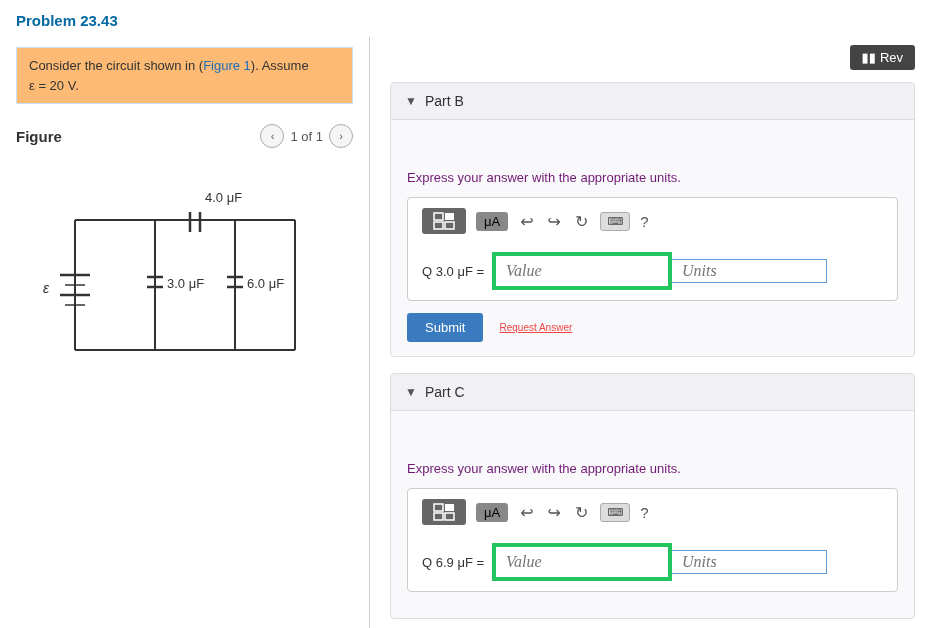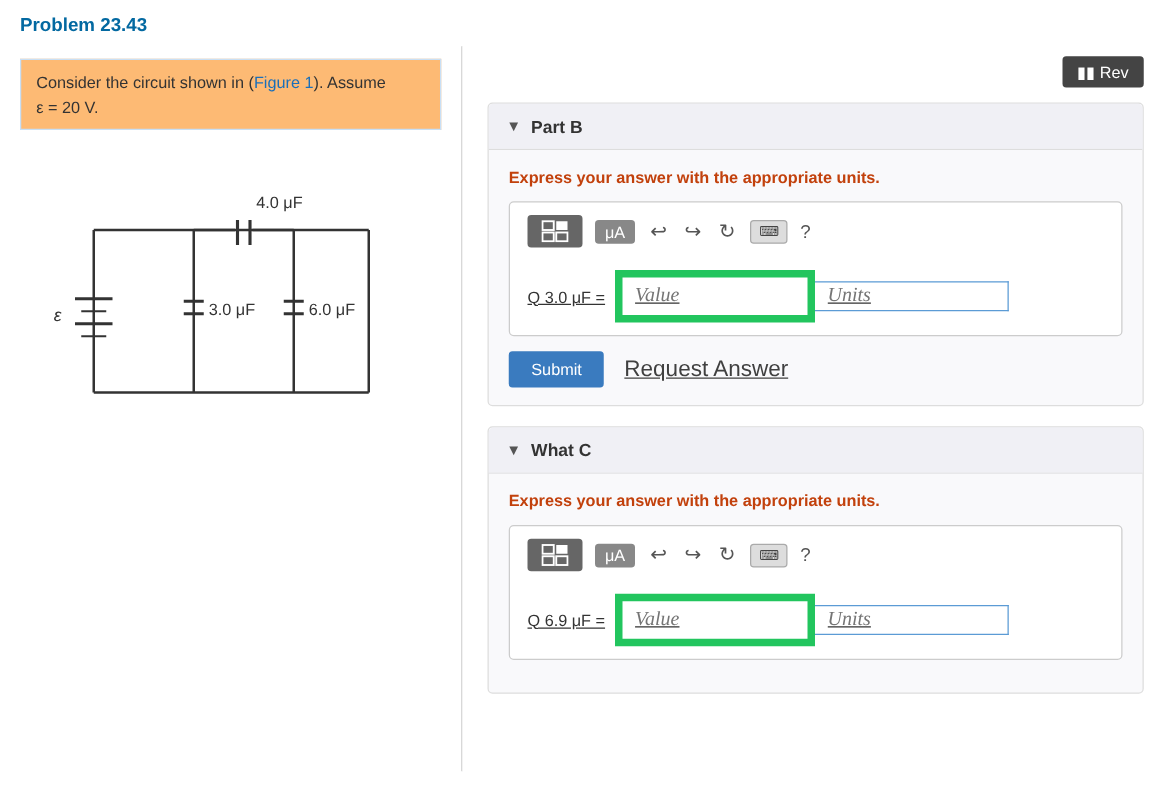--- a/index.html
+++ b/index.html
@@ -132,44 +132,45 @@
       align-items: center;
       gap: 8px;
       padding: 10px 14px;
       background: #f0f0f5;
       border-bottom: 1px solid #ddd;
       border-radius: 4px 4px 0 0;
       cursor: pointer;
     }
 
     .part-header-title {
-      font-weight: bold;
+      font-weight: normal;
       font-size: 14px;
     }
 
     .chevron {
       font-size: 12px;
       color: #555;
     }
 
     .part-body {
       padding: 14px 16px;
     }
 
     .part-question {
       font-size: 13.5px;
       margin-bottom: 6px;
       color: #333;
     }
 
     .part-instruction {
       font-size: 13px;
-      font-weight: bold;
+      font-weight: normal;
       margin-bottom: 12px;
-      color: #c2410c;
+      color: #701a75;
+      margin-top: 36px;
     }
 
     .answer-box {
       border: 1px solid #ccc;
       border-radius: 4px;
       background: #fff;
       padding: 10px 14px;
       margin-bottom: 12px;
     }
 
@@ -193,21 +194,21 @@
       font-size: 11px;
       cursor: pointer;
     }
 
     .tool-icon-box.double {
       width: 44px;
     }
 
     .tool-mu {
       background: #888;
-      color: #ffffff;
+      color: #000000;
       border-radius: 3px;
       padding: 2px 8px;
       font-size: 13px;
       cursor: pointer;
       display: flex;
       align-items: center;
     }
 
     .tool-btn {
       background: none;
@@ -231,37 +232,36 @@
     .tool-question {
       font-size: 15px;
       color: #555;
       cursor: pointer;
     }
 
     .input-row {
       display: flex;
       align-items: center;
       gap: 0;
-      text-decoration: underline;
     }
 
     .input-label {
       font-size: 13px;
       color: #333;
       margin-right: 8px;
       white-space: nowrap;
     }
 
     .value-input {
-      border: 6px solid #22c55e;
+      border: 4px solid #22c55e;
       padding: 6px 10px;
       font-size: 16px;
       font-style: italic;
       color: #aaa;
-      width: 160px;
+      width: 180px;
       outline: none;
       font-family: Georgia, serif;
     }
 
     .units-input {
       border: 1px solid #5b9bd5;
       border-left: none;
       padding: 2px 10px;
       font-size: 16px;
       font-style: italic;
@@ -282,23 +282,23 @@
       background: #3a7bbf;
       color: #fff;
       border: none;
       padding: 7px 18px;
       font-size: 13px;
       cursor: pointer;
       border-radius: 3px;
     }
 
     .request-answer-link {
-      color: #404040;
+      color: #ef4444;
       text-decoration: underline;
-      font-size: 18px;
+      font-size: 10px;
       cursor: pointer;
     }
 
     
     .circuit-svg {
       width: 300px;
       height: 220px;
     }
   </style>
 </head>
@@ -307,20 +307,28 @@
 <div class="page-title">Problem 23.43</div>
 
 <div class="main-layout">
 
   <div class="left-panel">
     <div class="problem-context">
       <span>Consider the circuit shown in (</span><a href="#">Figure 1</a><span>). Assume</span><br>
       <span>ε = 20 V.</span>
     </div>
 
+    <div class="figure-header">
+      <span class="figure-label">Figure</span>
+      <div class="nav-controls">
+        <button class="nav-btn">‹</button>
+        <span class="nav-page">1 of 1</span>
+        <button class="nav-btn">›</button>
+      </div>
+    </div>
 
     <div class="circuit-area">
       <svg class="circuit-svg" viewBox="0 0 300 220">
 
         <text x="170" y="22" font-size="13" font-family="Arial" fill="#333">4.0 μF</text>
 
         <line x1="40" y1="40" x2="260" y2="40" stroke="#333" stroke-width="2"></line>
 
         <line x1="40" y1="170" x2="260" y2="170" stroke="#333" stroke-width="2"></line>
 
@@ -400,21 +408,21 @@
         <div class="action-row">
           <button class="submit-btn">Submit</button>
           <a href="#" class="request-answer-link">Request Answer</a>
         </div>
       </div>
     </div>
 
     <div class="part-section">
       <div class="part-header">
         <span class="chevron">▼</span>
-        <span class="part-header-title">What C</span>
+        <span class="part-header-title">Part C</span>
       </div>
       <div class="part-body">
         <div class="part-instruction">Express your answer with the appropriate units.</div>
 
         <div class="answer-box">
           <div class="toolbar">
             <div class="tool-icon-box double">
               <svg width="22" height="18" viewBox="0 0 22 18">
                 <rect x="1" y="1" width="9" height="7" fill="none" stroke="#fff" stroke-width="1.5"></rect>
                 <rect x="12" y="1" width="9" height="7" fill="#fff" stroke="#fff" stroke-width="0"></rect>

